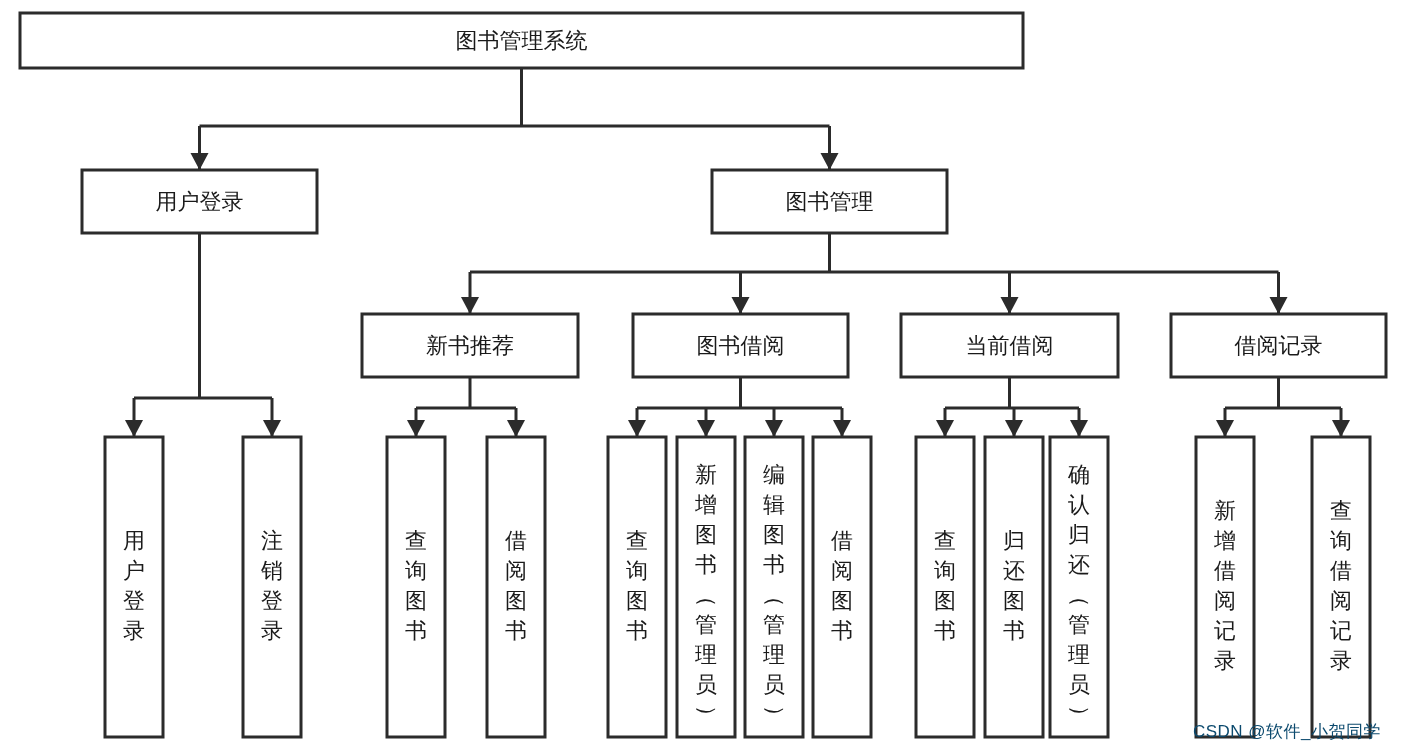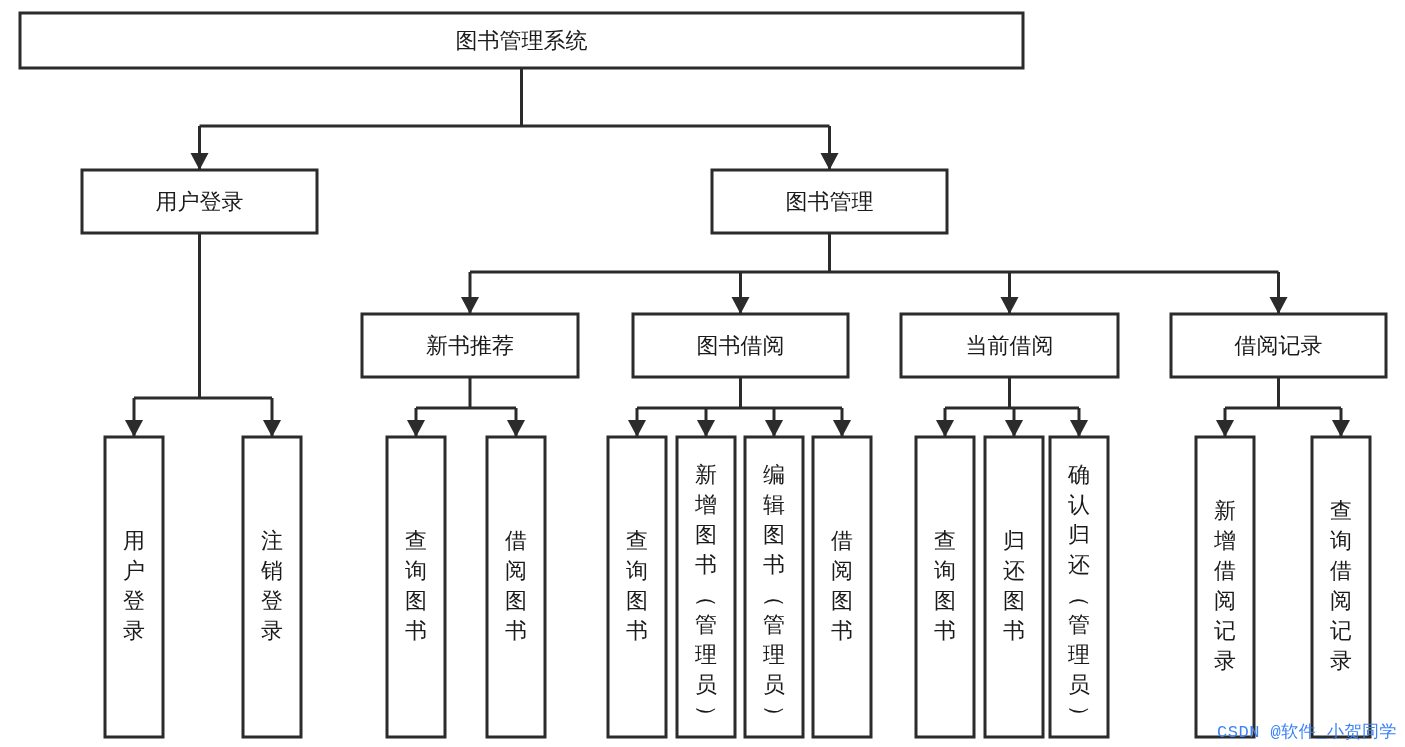--- a/index.html
+++ b/index.html
@@ -15,23 +15,23 @@
   .node-label{
     font-family:"DejaVu Sans","Liberation Sans",sans-serif;
     fill:#1a1a1a;font-size:22px;text-anchor:middle;
     dominant-baseline:middle;
   }
   .node-label-vertical{
     font-family:"DejaVu Sans","Liberation Sans",sans-serif;
     fill:#1a1a1a;font-size:22px;
   }
   .watermark{
-    position:absolute;right:8px;bottom:4px;
-    font-family:Liberation Mono, monospace;
-    font-size:17px;color:#3b82f6;white-space:nowrap;
+    position:absolute;right:24px;bottom:4px;
+    font-family:Liberation Sans, sans-serif;
+    font-size:17px;color:#0c4a6e;white-space:nowrap;
     letter-spacing:0.5px;pointer-events:none;
   }
 </style>
 </head>
 <body>
 
 <div id="diagram-root">
   <svg id="flow" viewBox="0 0 1405 747">
     <g id="edges-layer">
         <line class="edge" x1="521.5" y1="68" x2="521.5" y2="126"></line>

